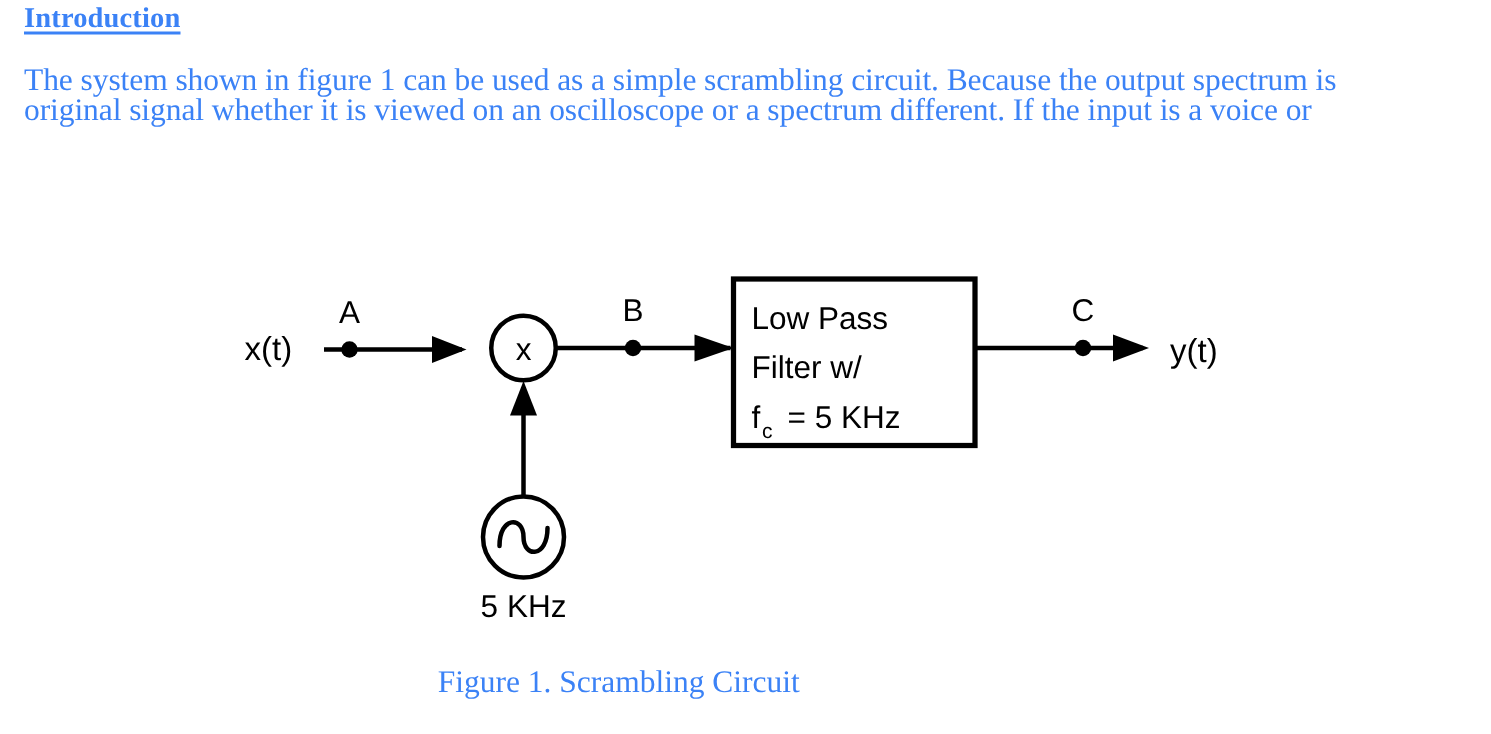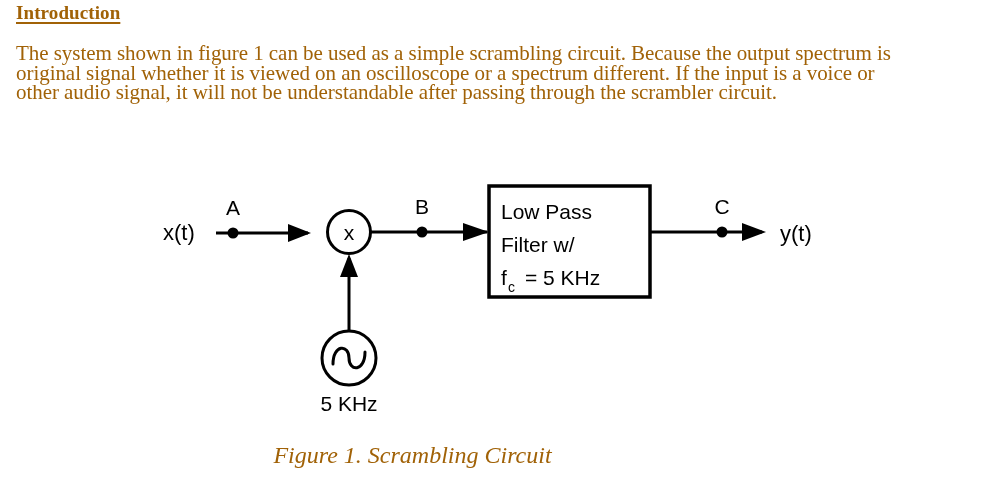--- a/index.html
+++ b/index.html
@@ -8,21 +8,21 @@
     padding: 0;
     background: #ffffff;
   }
   #page {
     position: relative;
     width: 994px;
     height: 489px;
     background: #ffffff;
     overflow: hidden;
     font-family: "Liberation Serif", "DejaVu Serif", serif;
-    color: #a16207;
+    color: #3b82f6;
   }
 
   
   #heading {
     position: absolute;
     left: 16px;
     top: 2px;
     font-family: "Liberation Serif", "DejaVu Serif", serif;
     font-weight: bold;
     font-size: 19px;
@@ -63,38 +63,36 @@
     top: 0;
   }
 
   #figure-caption {
     position: absolute;
     left: 0;
     top: 442px;
     width: 825px;
     text-align: center;
     font-family: "Liberation Serif", "DejaVu Serif", serif;
-    font-size: 24px;
+    font-size: 21px;
     white-space: nowrap;
-    font-style: italic;
   }
 
   
 </style>
 </head>
 <body>
 
 <div id="page">
 
   <div id="heading">Introduction</div>
 
   <div id="body-paragraph">
     <div class="body-line">The system shown in figure 1 can be used as a simple scrambling circuit.  Because the output spectrum is</div>
     <div class="body-line">original signal whether it is viewed on an oscilloscope or a spectrum different.  If the input is a voice  or</div>
-    <div class="body-line">other audio signal,  it will not be understandable after passing through the scrambler circuit.</div>
   </div>
 
   <div id="figure-area">
     <svg id="figure-svg" width="994" height="440" viewBox="0 0 994 440">
 
       <text x="163" y="240" font-family="Liberation Sans, DejaVu Sans, sans-serif" font-size="22" fill="#000000">x(t)</text>
 
       <line x1="216" y1="233" x2="308" y2="233" stroke="#000000" stroke-width="3"></line>
 
       <polygon points="288,224 311,233 288,242" fill="#000000"></polygon>

